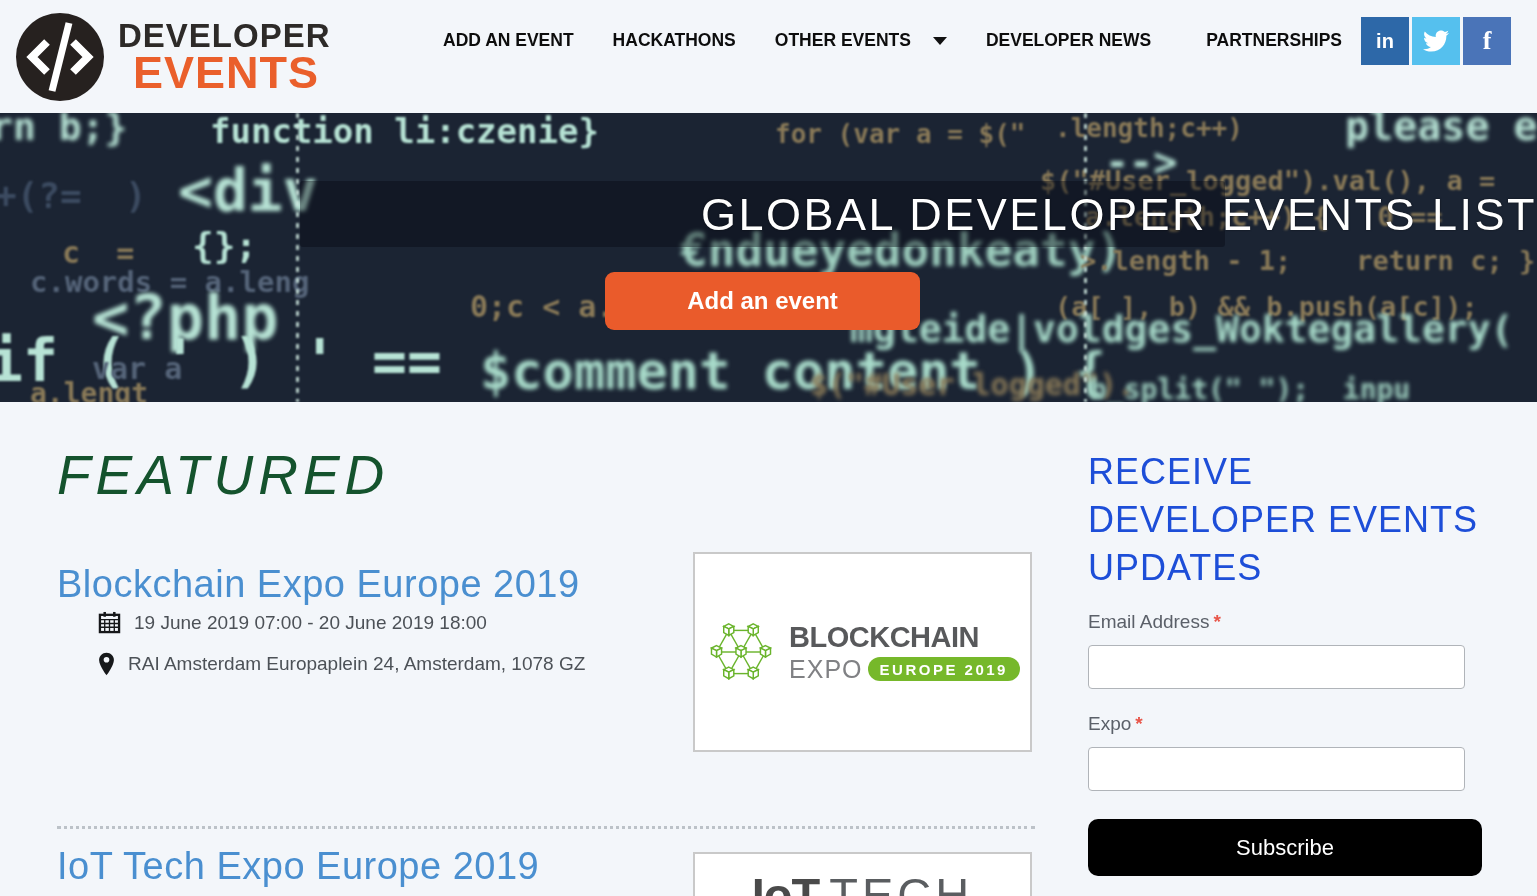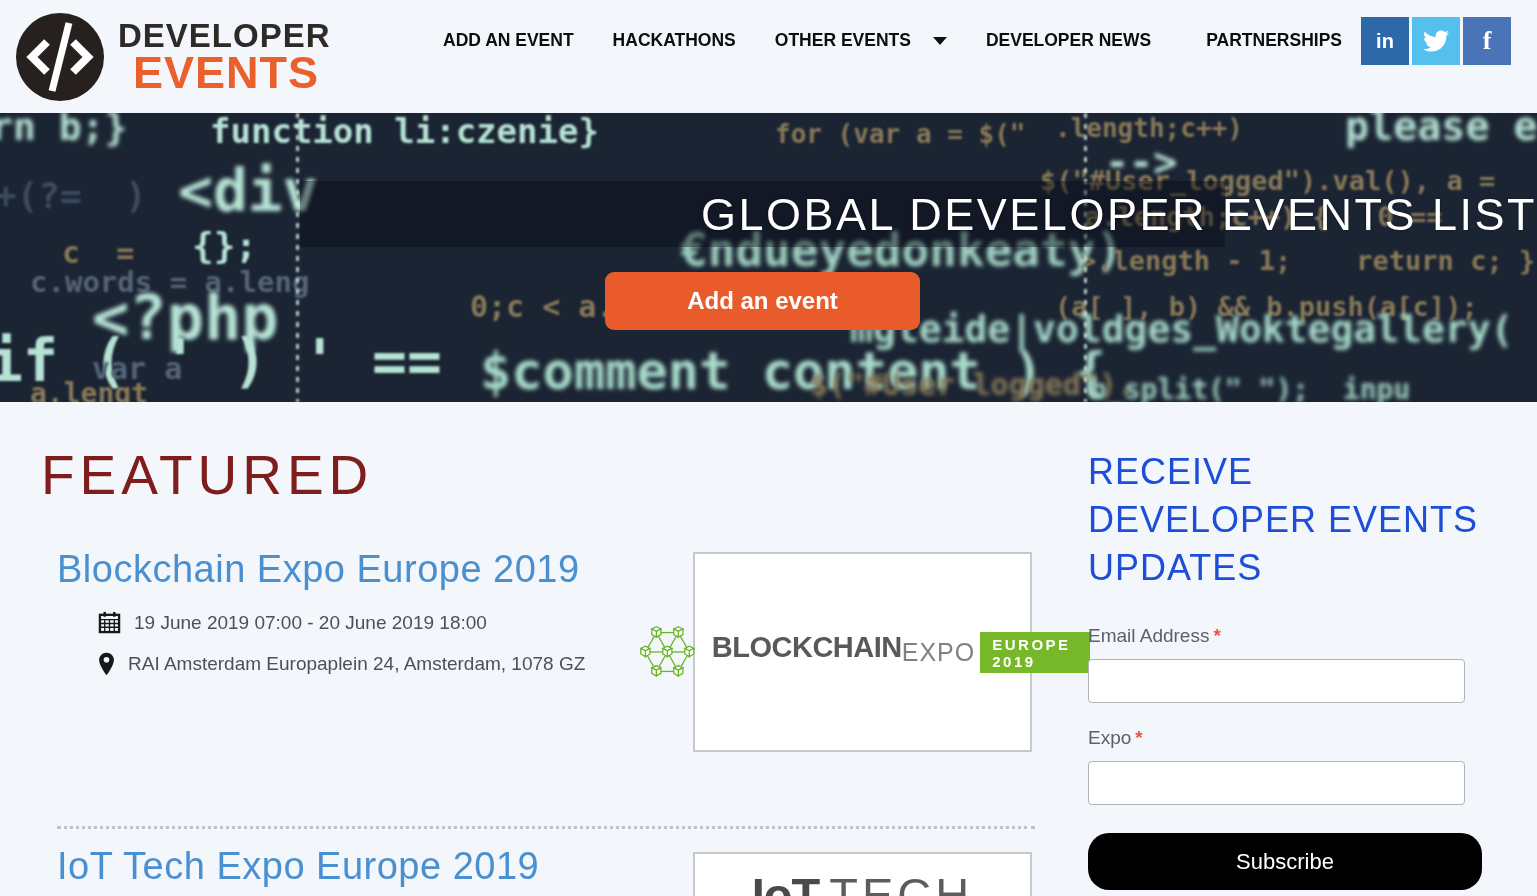--- a/index.html
+++ b/index.html
@@ -26,52 +26,52 @@
   
   .hero { position:absolute; left:0; top:113px; width:1537px; height:289px; background:#1b2433; overflow:hidden; }
   .hero-bg-snippet { position:absolute; font-family:"DejaVu Sans Mono", monospace; font-weight:bold; white-space:pre; pointer-events:none; }
   .dotline { position:absolute; top:0; width:3px; height:100%; background-image:repeating-linear-gradient(to bottom,#cfe8e0 0 5px, transparent 5px 11px); filter:blur(1px); opacity:.85; }
   .hero-band { position:absolute; left:300px; top:68px; width:925px; height:66px; background:rgba(6,10,18,.42); border-radius:3px; }
   .hero-title { position:absolute; left:0; top:76px; width:100%; text-align:right; color:#ffffff; font-size:45px; font-weight:400; letter-spacing:2.5px; text-shadow:0 0 2px rgba(0,0,0,.6); }
   .hero-btn { position:absolute; left:605px; top:159px; width:315px; height:58px; border:none; border-radius:9px; color:#fff; font-size:24px; font-weight:700; font-family:"Liberation Sans", sans-serif; cursor:pointer; }
 
   
   .main { position:absolute; left:0; top:402px; width:1537px; height:494px; }
-  .featured { position:absolute; left:41px; top:41px; font-size:55px; color:#7f1d1d; letter-spacing:5px; font-weight:400; }
+  .featured { position:absolute; left:57px; top:41px; font-size:55px; color:#14532d; letter-spacing:5px; font-weight:400;font-style:italic; }
   .event-title { position:absolute; left:57px; font-size:38px; color:#4a8fd0; letter-spacing:.5px; cursor:pointer; text-decoration:none; }
-  .event-title.e1 { top:146px; }
+  .event-title.e1 { top:161px; }
   .event-title.e2 { top:443px; }
   .meta-row { position:absolute; left:58px; display:flex; align-items:center; gap:13px; color:#4c5157; font-size:19px;padding-left:40px; }
   .meta-row svg { flex:0 0 auto; }
   .meta-date { top:209px; }
   .meta-loc { top:250px; }
   .event-desc { position:absolute; left:57px; top:295px; width:600px; font-size:18.5px; line-height:30px; color:#6b7177; }
   .divider { position:absolute; left:57px; top:424px; width:978px; border-top:3px dotted #bcc2c8; }
   .event-img-box { position:absolute; left:693px; width:339px; height:200px; background:#fff; border:2px solid #c9c9c9; display:flex; align-items:center; justify-content:center; cursor:pointer; }
   .event-img-box.b1 { top:150px; }
   .event-img-box.b2 { top:450px; align-items:flex-start; }
   .bc-logo { display:flex; align-items:center; gap:12px; }
-  .bc-text { display:flex; flex-direction:row; }
+  .bc-text { display:flex; flex-direction:column; }
   .bc-name { font-size:29px; font-weight:800; color:#58595b; letter-spacing:-0.5px; }
   .bc-row2 { display:flex; align-items:center; margin-top:1px; }
   .bc-expo { font-size:25px; font-weight:400; color:#808184; letter-spacing:1px; margin-right:5px; }
   .bc-badge { color:#fff; font-size:15px; font-weight:700; letter-spacing:2.5px; padding:4px 12px 3px; }
   .iot-logo { margin-top:13px; display:flex; align-items:baseline; gap:10px; }
   .iot-name { font-size:47px; font-weight:800; color:#4a4a4a; letter-spacing:-1px; }
   .iot-sub { font-size:47px; font-weight:300; color:#5a5d60; letter-spacing:4px; }
 
   
   .sidebar { position:absolute; left:1088px; top:46px; width:394px; }
   .sb-heading { font-size:36px; color:#1d4ed8; letter-spacing:1px; line-height:48px; font-weight:400; }
   .sb-label { font-size:19px; color:#5b6069; margin-top:8px; }
   .sb-label .req { color:#e8564a; font-weight:700; margin-left:4px; }
   .sb-input { width:377px; height:44px; margin-top:12px; border:1px solid #b0b4b9; border-radius:4px; background:#fff; font-size:18px; padding:0 10px; color:#333; }
-  .sb-email-group { margin-top:33px; }
+  .sb-email-group { margin-top:19px; }
   .sb-name-group { margin-top:24px; }
-  .sb-btn { margin-top:28px; width:394px; height:57px; background:#000; color:#fff; font-size:22px; font-family:"Liberation Sans", sans-serif; border:none; border-radius:21px; cursor:pointer; }
+  .sb-btn { margin-top:28px; width:394px; height:57px; background:#000; color:#fff; font-size:22px; font-family:"Liberation Sans", sans-serif; border:none; border-radius:10px; cursor:pointer; }
 </style>
 </head>
 <body>
 
 <div class="header">
   <div class="logo">
     <svg class="logo-icon" viewBox="0 0 88 88">
       <circle cx="44" cy="44" r="44" fill="#26211f"></circle>
       <polyline points="31,29 16,44 31,59" fill="none" stroke="#fff" stroke-width="8"></polyline>
       <line x1="53" y1="10" x2="36" y2="78" stroke="#fff" stroke-width="7"></line>
@@ -201,21 +201,21 @@
           <use href="#cube" x="67" y="20"></use>
         <use href="#cube" x="33" y="20"></use>
           <use href="#cube" x="16" y="50"></use>
           <use href="#cube" x="33" y="80"></use>
         <use href="#cube" x="67" y="80"></use>
       </svg>
       <div class="bc-text">
         <div class="bc-name">BLOCKCHAIN</div>
         <div class="bc-row2">
           <span class="bc-expo">EXPO</span>
-          <span class="bc-badge" id="bc-badge" style="background: rgb(118, 184, 42);">EUROPE 2019</span>
+          <span class="bc-badge" id="bc-badge" style="background: rgb(118, 184, 42); border-radius: 12px;">EUROPE 2019</span>
         </div>
       </div>
     </div>
   </div>
 
   <div class="divider"></div>
 
   <a class="event-title e2">IoT Tech Expo Europe 2019</a>
 
   <div class="event-img-box b2">

